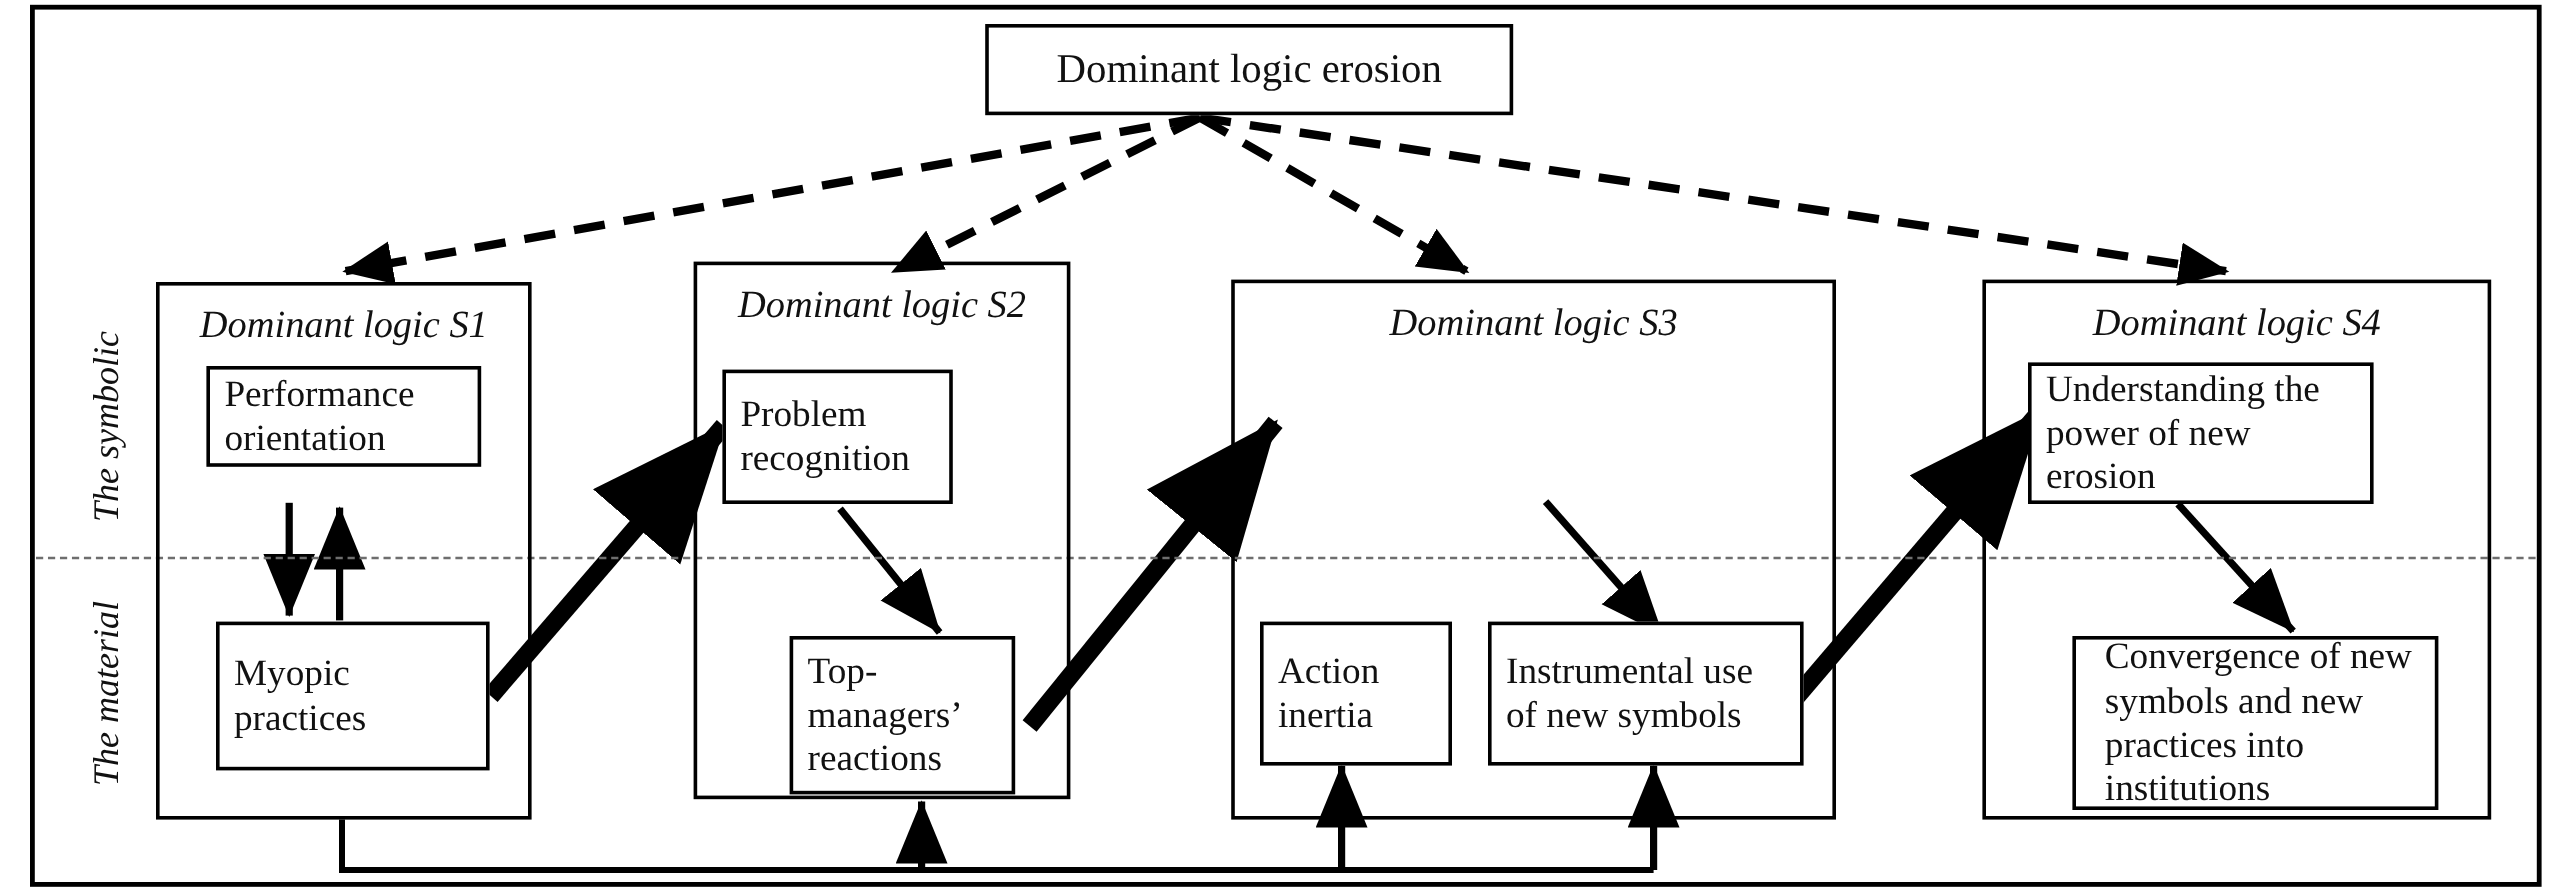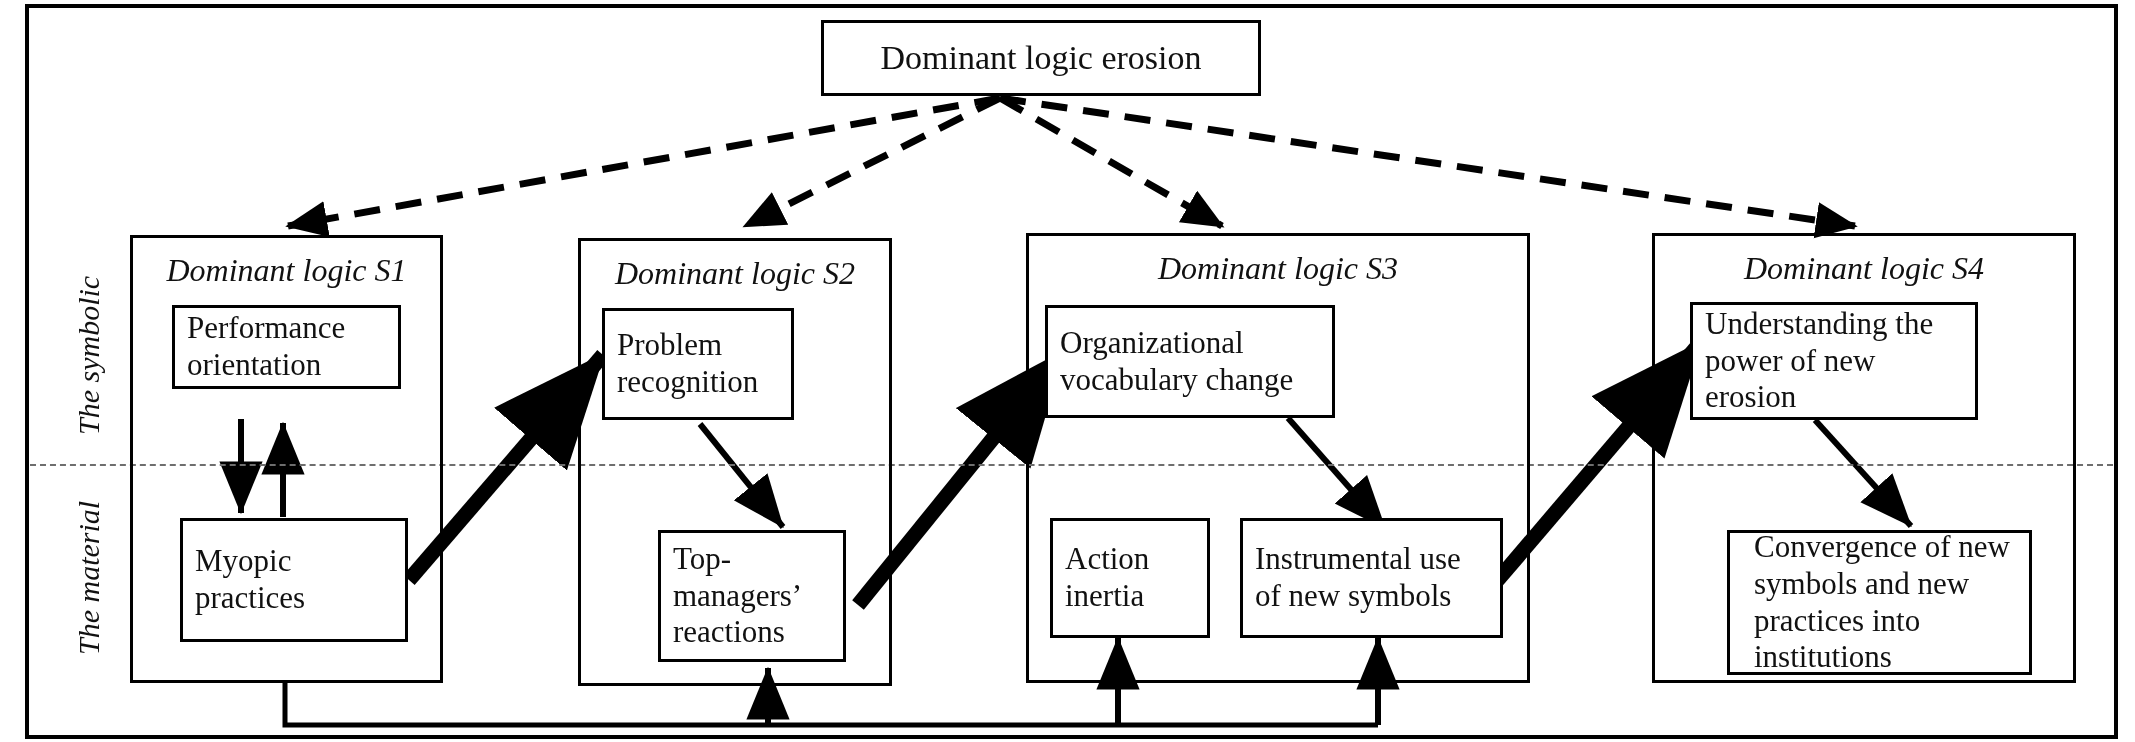--- a/index.html
+++ b/index.html
@@ -117,30 +117,29 @@
   <div class="band-label" style="left:72px;top:655px;">The material</div>
 
   <div class="node center" id="root-box">Dominant logic erosion</div>
 
   <div class="stage-box" style="left:130px;top:235px;width:313px;height:448px;">
     <div class="stage-title">Dominant logic S1</div>
   </div>
   <div class="node" style="left:172px;top:305px;width:229px;height:84px;">Performance orientation</div>
   <div class="node" style="left:180px;top:518px;width:228px;height:124px;">Myopic practices</div>
 
-  <div class="stage-box" style="left:578px;top:238px;width:314px;height:448px;">
+  <div class="stage-box" style="left:578px;top:218px;width:314px;height:448px;">
     <div class="stage-title">Dominant logic S2</div>
   </div>
   <div class="node" style="left:602px;top:308px;width:192px;height:112px;">Problem recognition</div>
   <div class="node" style="left:658px;top:530px;width:188px;height:132px;">Top-managers’ reactions</div>
 
   <div class="stage-box" style="left:1026px;top:233px;width:504px;height:450px;">
     <div class="stage-title">Dominant logic S3</div>
   </div>
-  <div class="node" style="left:1045px;top:305px;width:290px;height:113px;">Organizational vocabulary change</div>
   <div class="node" style="left:1050px;top:518px;width:160px;height:120px;">Action inertia</div>
   <div class="node" style="left:1240px;top:518px;width:263px;height:120px;">Instrumental use of new symbols</div>
 
   <div class="stage-box" style="left:1652px;top:233px;width:424px;height:450px;">
     <div class="stage-title">Dominant logic S4</div>
   </div>
   <div class="node" style="left:1690px;top:302px;width:288px;height:118px;">Understanding the power of new erosion</div>
   <div class="node" style="left:1727px;top:530px;width:305px;height:145px;padding-left:24px;">Convergence of new symbols and new practices into institutions</div>
 
 </div>

